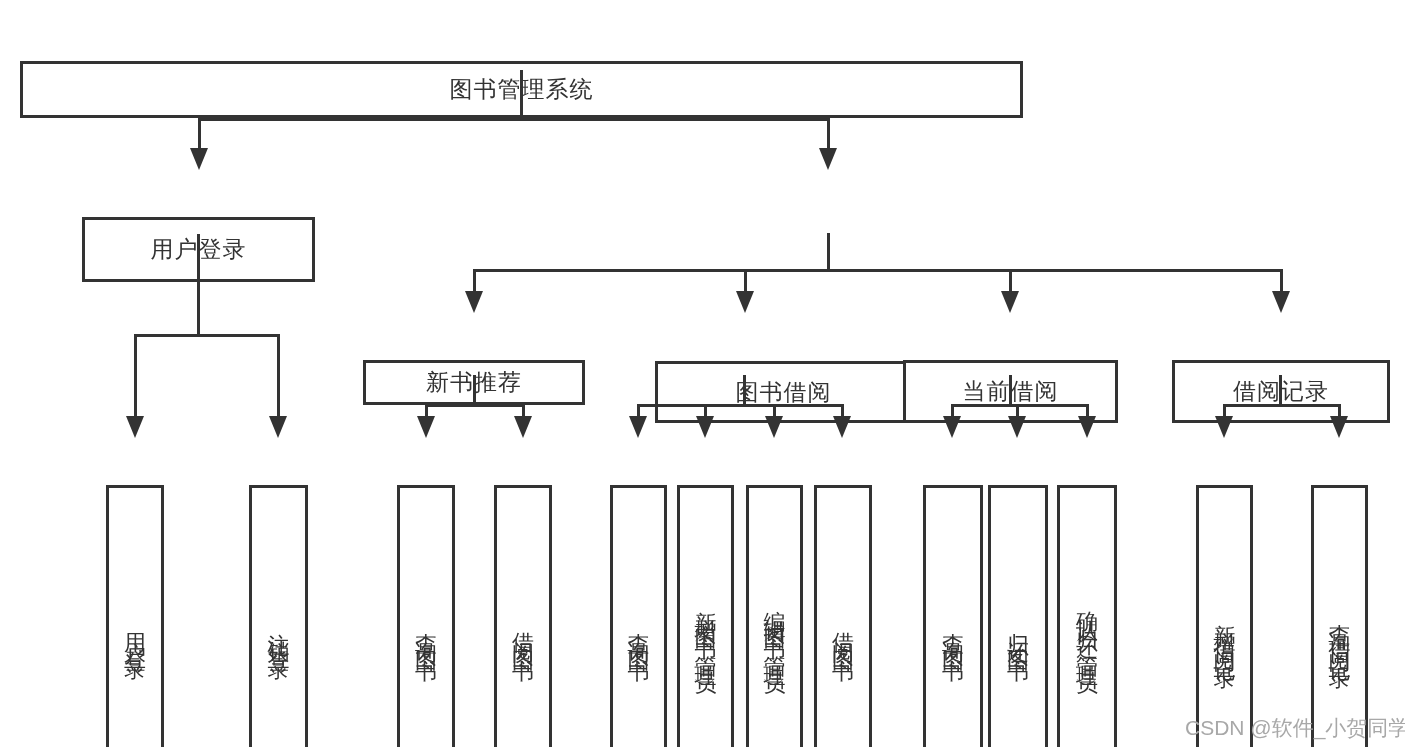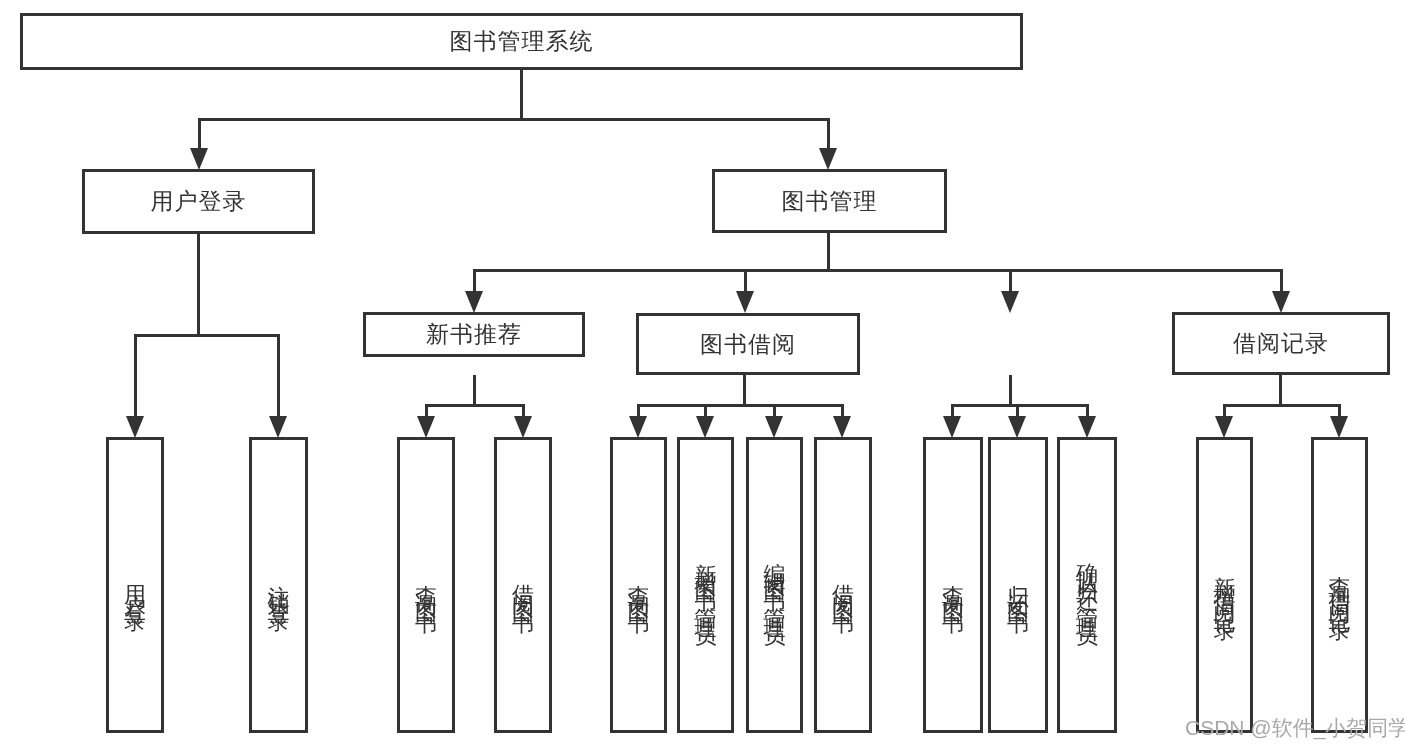--- a/index.html
+++ b/index.html
@@ -13,20 +13,21 @@
     overflow: hidden;
   }
   .box {
     position: absolute;
     box-sizing: border-box;
     border: 3px solid #333333;
     background: #ffffff;
     display: flex;
     align-items: center;
     justify-content: center;
+    margin-top: 48px;
   }
   .hlabel {
     font-size: 23px;
     color: #333333;
     white-space: nowrap;
     letter-spacing: 1px;
   }
   .vlabel {
     writing-mode: vertical-rl;
     text-orientation: mixed;
@@ -63,29 +64,29 @@
 
 <div id="canvas">
 
   <div class="box" style="left:20px;top:13px;width:1003px;height:57px">
     <span class="hlabel">图书管理系统</span>
   </div>
 
   <div class="box" style="left:82px;top:169px;width:233px;height:65px">
     <span class="hlabel">用户登录</span>
   </div>
-  <div class="box" style="left:712px;top:169px;width:235px;height:64px">
-    <span class="hlabel">图书管理</span>
-  </div>
 
   <div class="box" style="left:363px;top:312px;width:222px;height:45px">
     <span class="hlabel">新书推荐</span>
   </div>
-  <div class="box" style="left:636px;top:313px;width:224px;height:62px">
+  <div class="box" style="left:655px;top:313px;width:257px;height:62px">
     <span class="hlabel">图书借阅</span>
+  </div>
+  <div class="box" style="left:903px;top:312px;width:215px;height:63px">
+    <span class="hlabel">当前借阅</span>
   </div>
   <div class="box" style="left:1172px;top:312px;width:218px;height:63px">
     <span class="hlabel">借阅记录</span>
   </div>
 
   <div class="box" style="left:106px;top:437px;width:58px;height:296px">
     <span class="vlabel">用户登录</span>
   </div>
   <div class="box" style="left:249px;top:437px;width:59px;height:296px">
     <span class="vlabel">注销登录</span>

